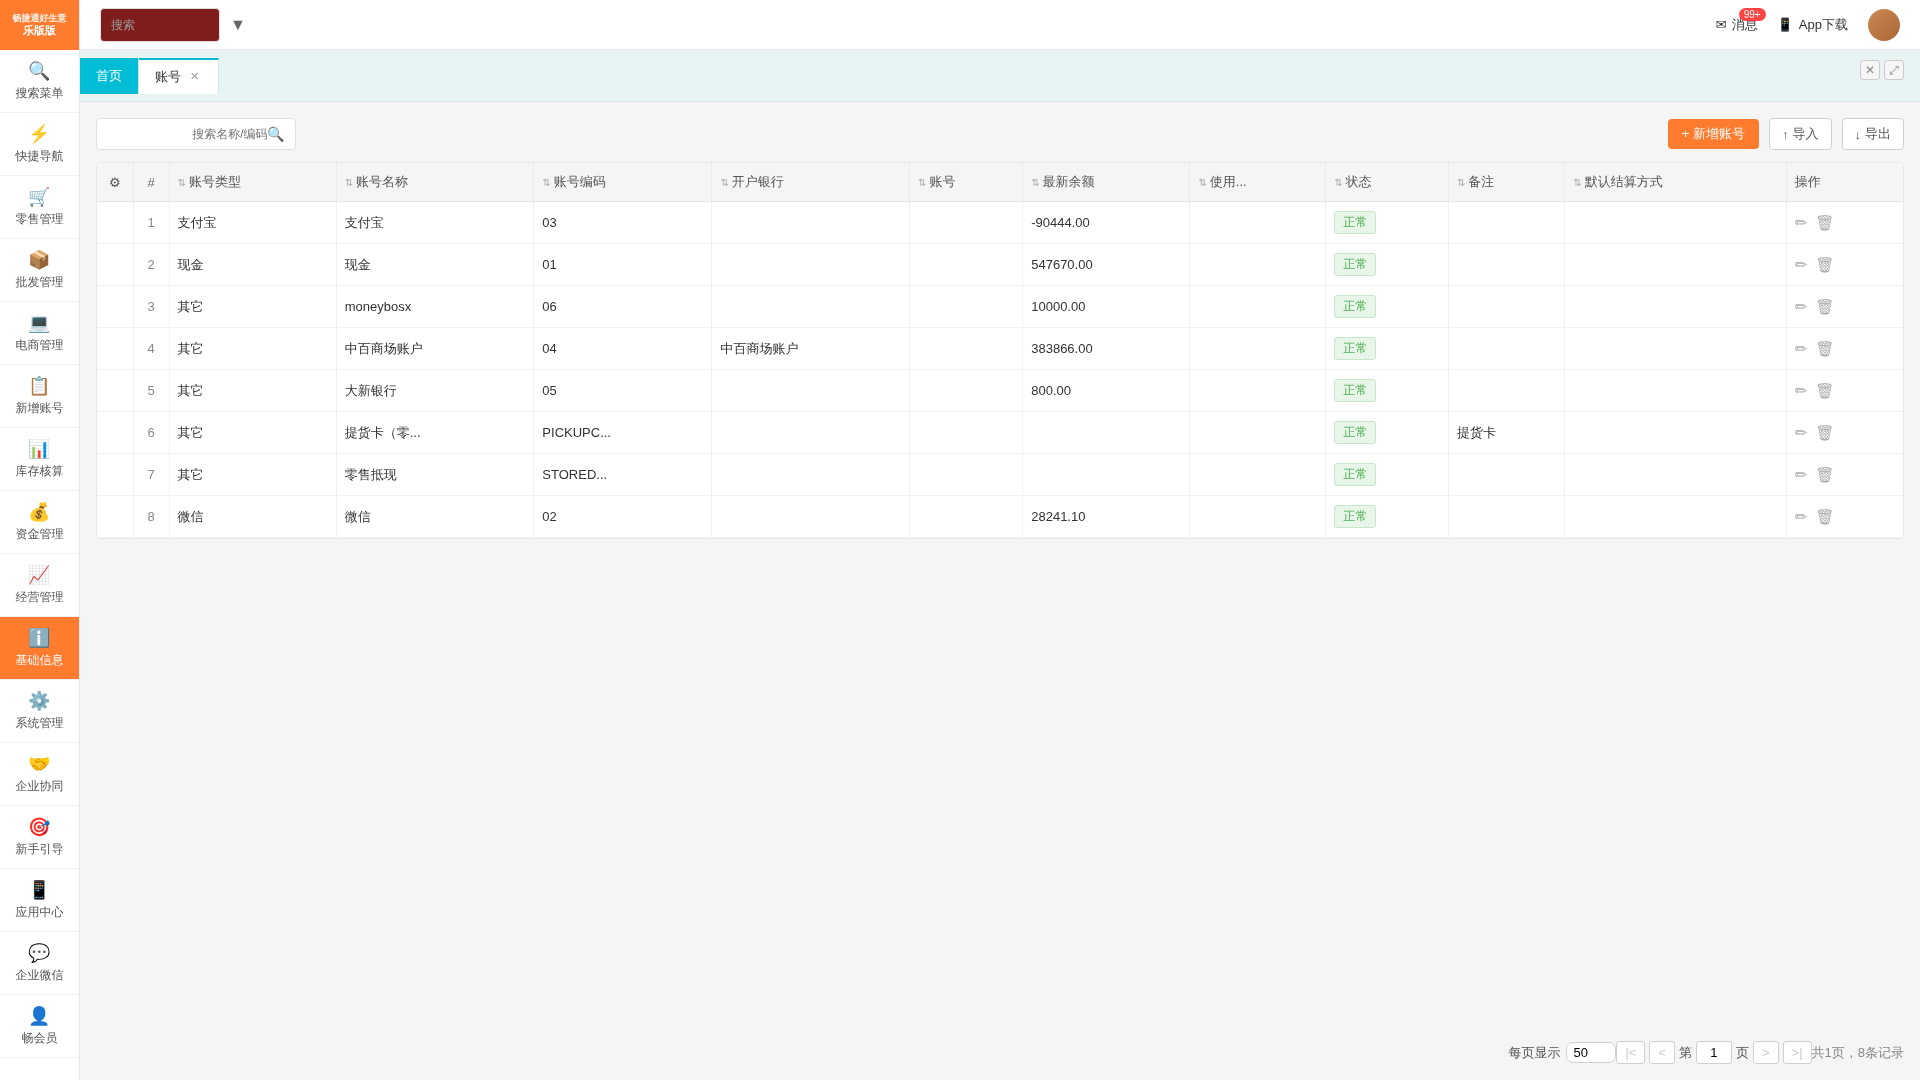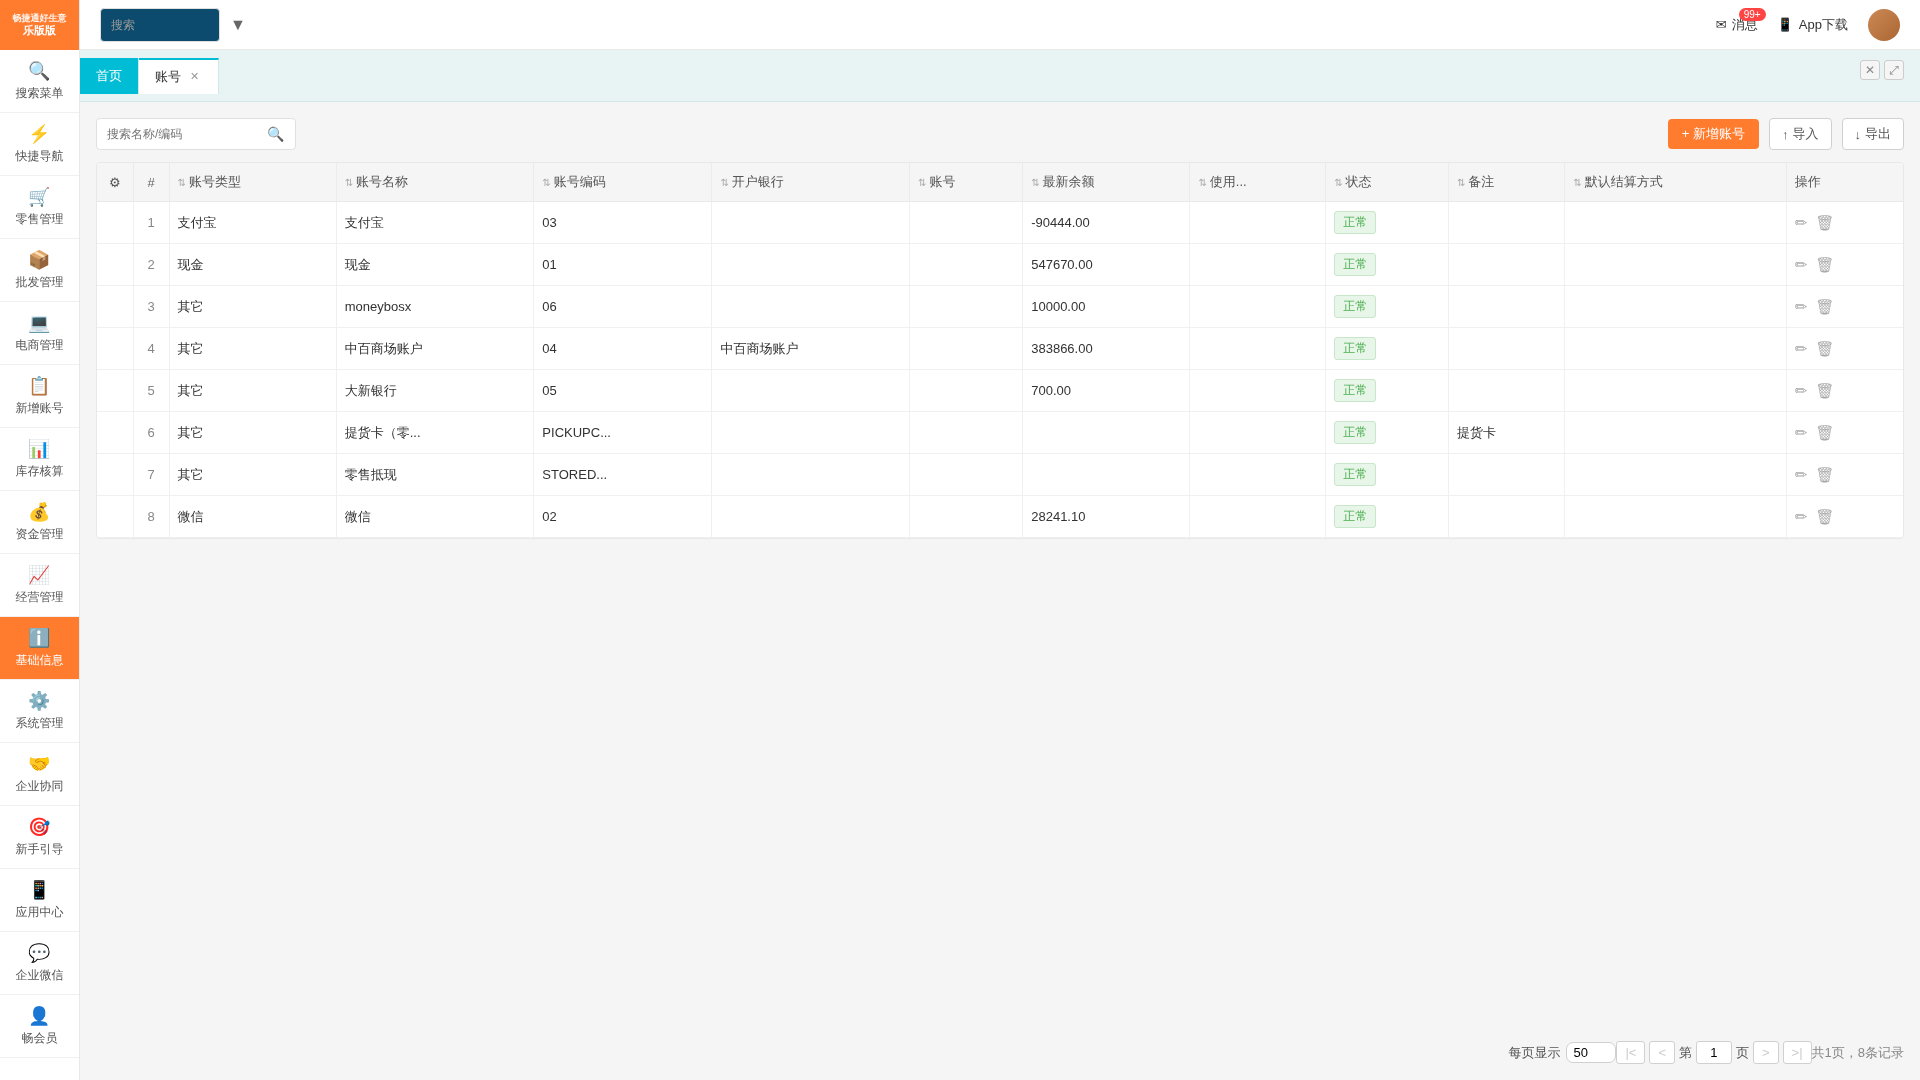--- a/index.html
+++ b/index.html
@@ -63,21 +63,21 @@
       padding: 0 20px;
       border-bottom: 1px solid #e8e8e8;
       flex-shrink: 0;
     }
     .top-header-left {
       display: flex;
       align-items: center;
       gap: 10px;
     }
     .search-box-top {
-      background: #0c4a6e;
+      background: #7f1d1d;
       border: 1px solid #e0e0e0;
       border-radius: 4px;
       padding: 4px 10px;
       font-size: 12px;
       width: 120px;
       color: #999;
     }
     .dropdown-btn {
       background: none;
       border: none;
@@ -189,20 +189,21 @@
       width: 200px;
       height: 32px;
     }
     .search-input {
       border: none;
       outline: none;
       font-size: 12px;
       color: #b91c1c;
       flex: 1;
       background: transparent;
+      text-align: right;
     }
     .search-icon { color: #aaa; cursor: pointer; font-size: 14px; }
 
     .toolbar-right {
       display: flex;
       align-items: center;
       gap: 10px;
     }
     .btn-add {
       background: #ff7b2e;
@@ -654,21 +655,21 @@
     </td>
   </tr>
             <tr>
     <td style="text-align:center;"></td>
     <td style="text-align:center;color:#888;">5</td>
     <td>其它</td>
     <td>大新银行</td>
     <td>05</td>
     <td></td>
     <td></td>
-    <td>700.00</td>
+    <td>800.00</td>
     <td></td>
     <td><span class="status-badge">正常</span></td>
     <td></td>
     <td></td>
     <td>
       <div class="action-icons">
         <span class="action-icon" title="编辑">✏</span>
         <span class="action-icon" title="删除">🗑</span>
       </div>
     </td>

